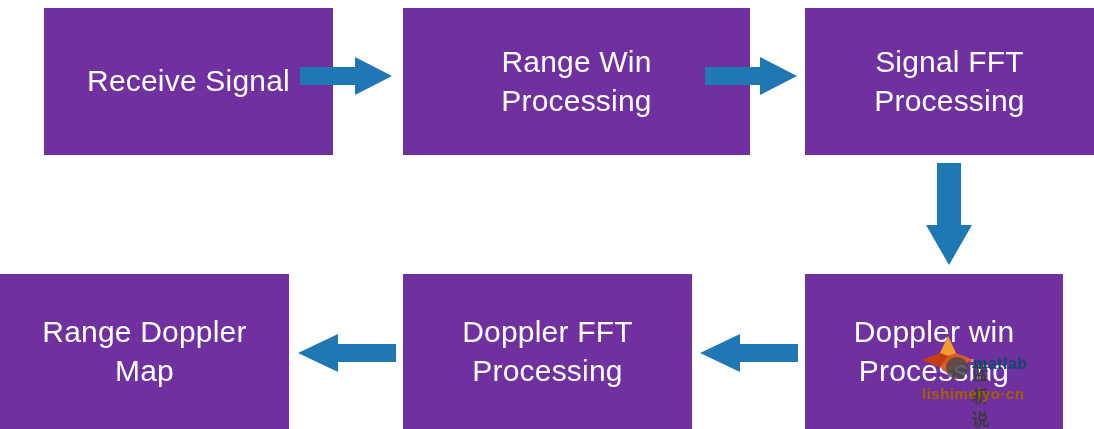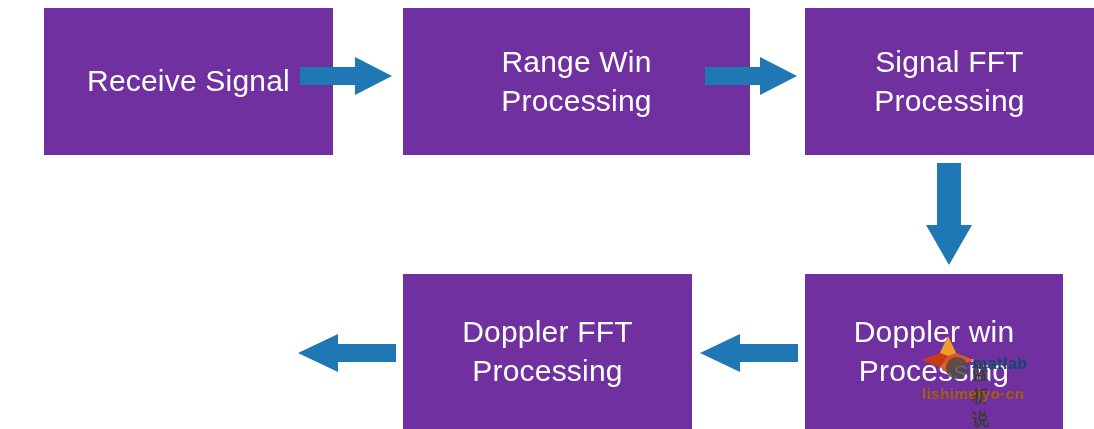--- a/index.html
+++ b/index.html
@@ -105,20 +105,22 @@
 
   <div class="node" style="left:805px; top:8px; width:289px; height:147px;">Signal  FFT
 Processing</div>
 
   <div class="node" style="left:805px; top:274px; width:258px; height:155px;">Doppler  win
 Processing</div>
 
   <div class="node" style="left:403px; top:274px; width:289px; height:155px;">Doppler  FFT
 Processing</div>
 
+  <div class="node" style="left:0px; top:274px; width:289px; height:155px;">Range Doppler
+Map</div>
 
   <div class="arrow" style="left:300px; top:55px; width:92px; height:42px;">
     <svg width="92" height="42" viewBox="0 0 92 42">
       <polygon points="0,12 55,12 55,2 92,21 55,40 55,30 0,30" fill="#1F77B4"></polygon>
     </svg>
   </div>
 
   <div class="arrow" style="left:705px; top:55px; width:92px; height:42px;">
     <svg width="92" height="42" viewBox="0 0 92 42">
       <polygon points="0,12 55,12 55,2 92,21 55,40 55,30 0,30" fill="#1F77B4"></polygon>

